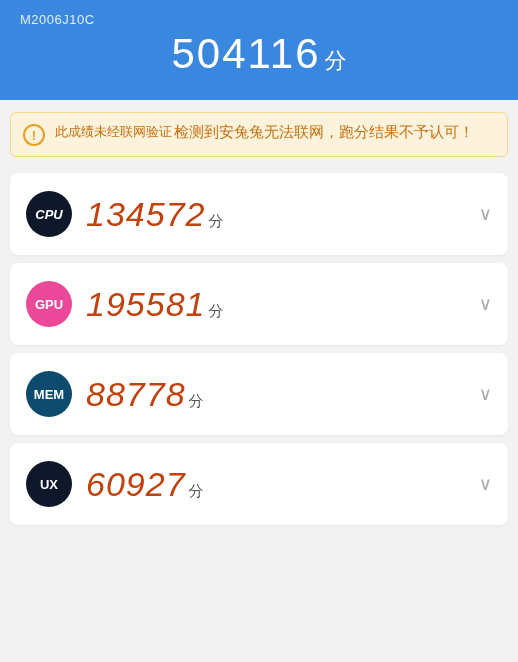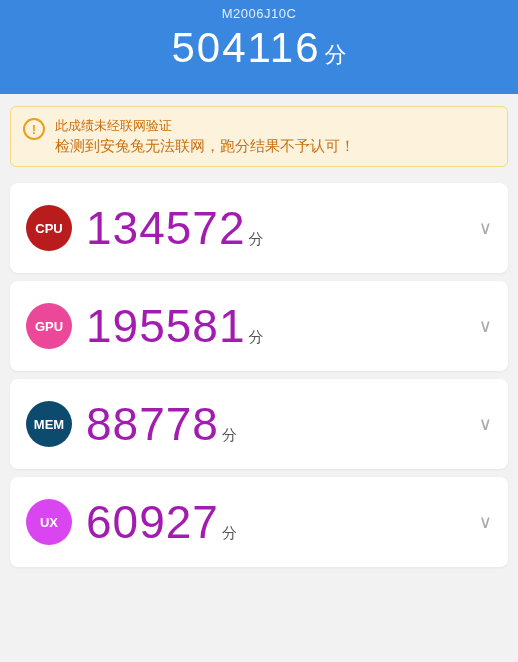--- a/index.html
+++ b/index.html
@@ -6,22 +6,22 @@
     body {
       width: 518px;
       min-height: 662px;
       font-family: -apple-system, 'PingFang SC', 'Microsoft YaHei', sans-serif;
       background: #f2f2f2;
     }
 
     
     .header {
       background: #3a87e0;
-      padding: 6px 20px 24px;
-      text-align: center;
+      padding: 12px 20px 24px;
+      text-align: left;
     }
     .header-device {
       color: rgba(255,255,255,0.85);
       font-size: 13px;
       margin-bottom: 6px;
       letter-spacing: 0.5px;
     }
     .header-score-row {
       display: flex;
       align-items: baseline;
@@ -63,21 +63,21 @@
       flex-shrink: 0;
       margin-top: 1px;
     }
     .warning-icon-inner {
       color: #e8a020;
       font-size: 13px;
       font-weight: bold;
     }
     .warning-text {
       display: flex;
-      flex-direction: column;
+      flex-direction: row;
       gap: 2px;
     }
     .warning-title {
       color: #c87010;
       font-size: 13px;
       font-weight: 500;
     }
     .warning-subtitle {
       color: #c87010;
       font-size: 15px;
@@ -109,35 +109,36 @@
       height: 46px;
       border-radius: 50%;
       display: flex;
       align-items: center;
       justify-content: center;
       font-size: 13px;
       font-weight: bold;
       color: #ffffff;
       flex-shrink: 0;
     }
-    .badge-cpu { background: #b91c1c; }
+    .badge-cpu { background: #0f172a; font-style: italic; }
     .badge-gpu { background: #ec4899; }
     .badge-mem { background: #0c4a6e; }
-    .badge-ux  { background: #d946ef; }
+    .badge-ux  { background: #0f172a; }
 
     .card-score-row {
       display: flex;
       align-items: baseline;
       gap: 3px;
     }
     .card-score {
-      font-size: 46px;
+      font-size: 34px;
       font-weight: 300;
-      color: #a21caf;
+      color: #c2410c;
       letter-spacing: 1px;
+      font-style: italic;
     }
     .card-score-unit {
       font-size: 15px;
       color: #555555;
     }
 
     .chevron {
       color: #aaaaaa;
       font-size: 18px;
       font-weight: 300;

